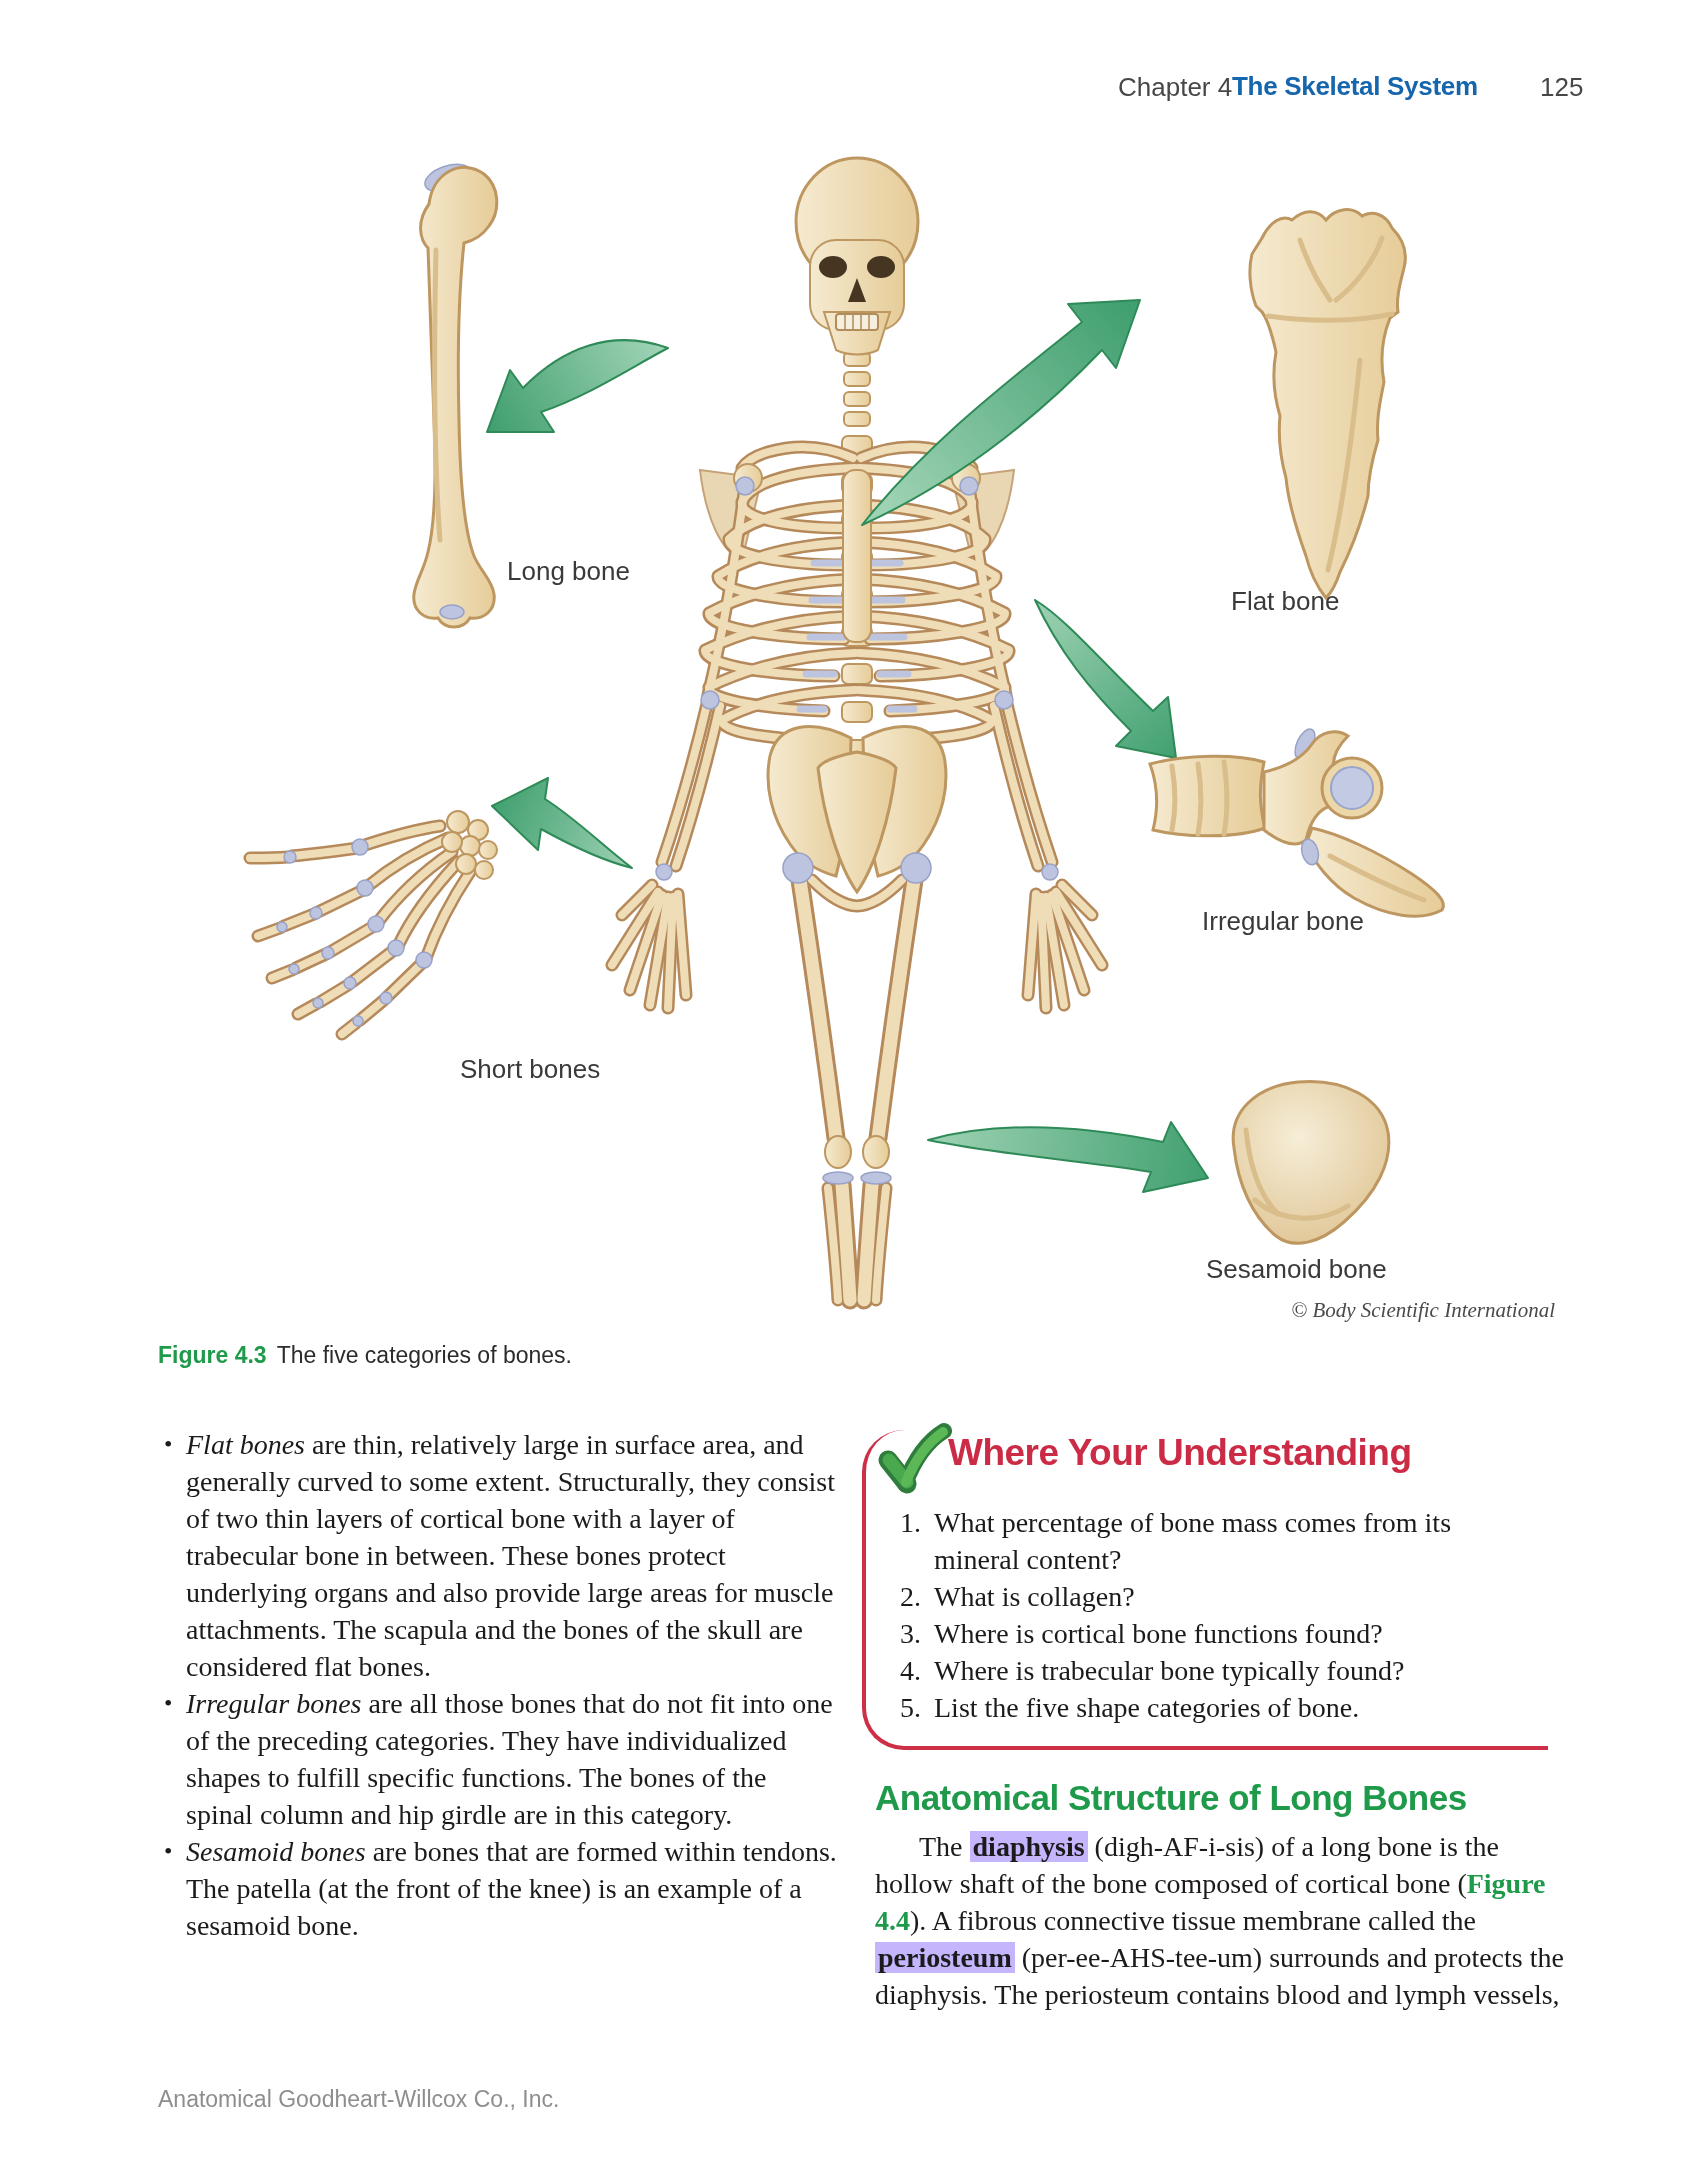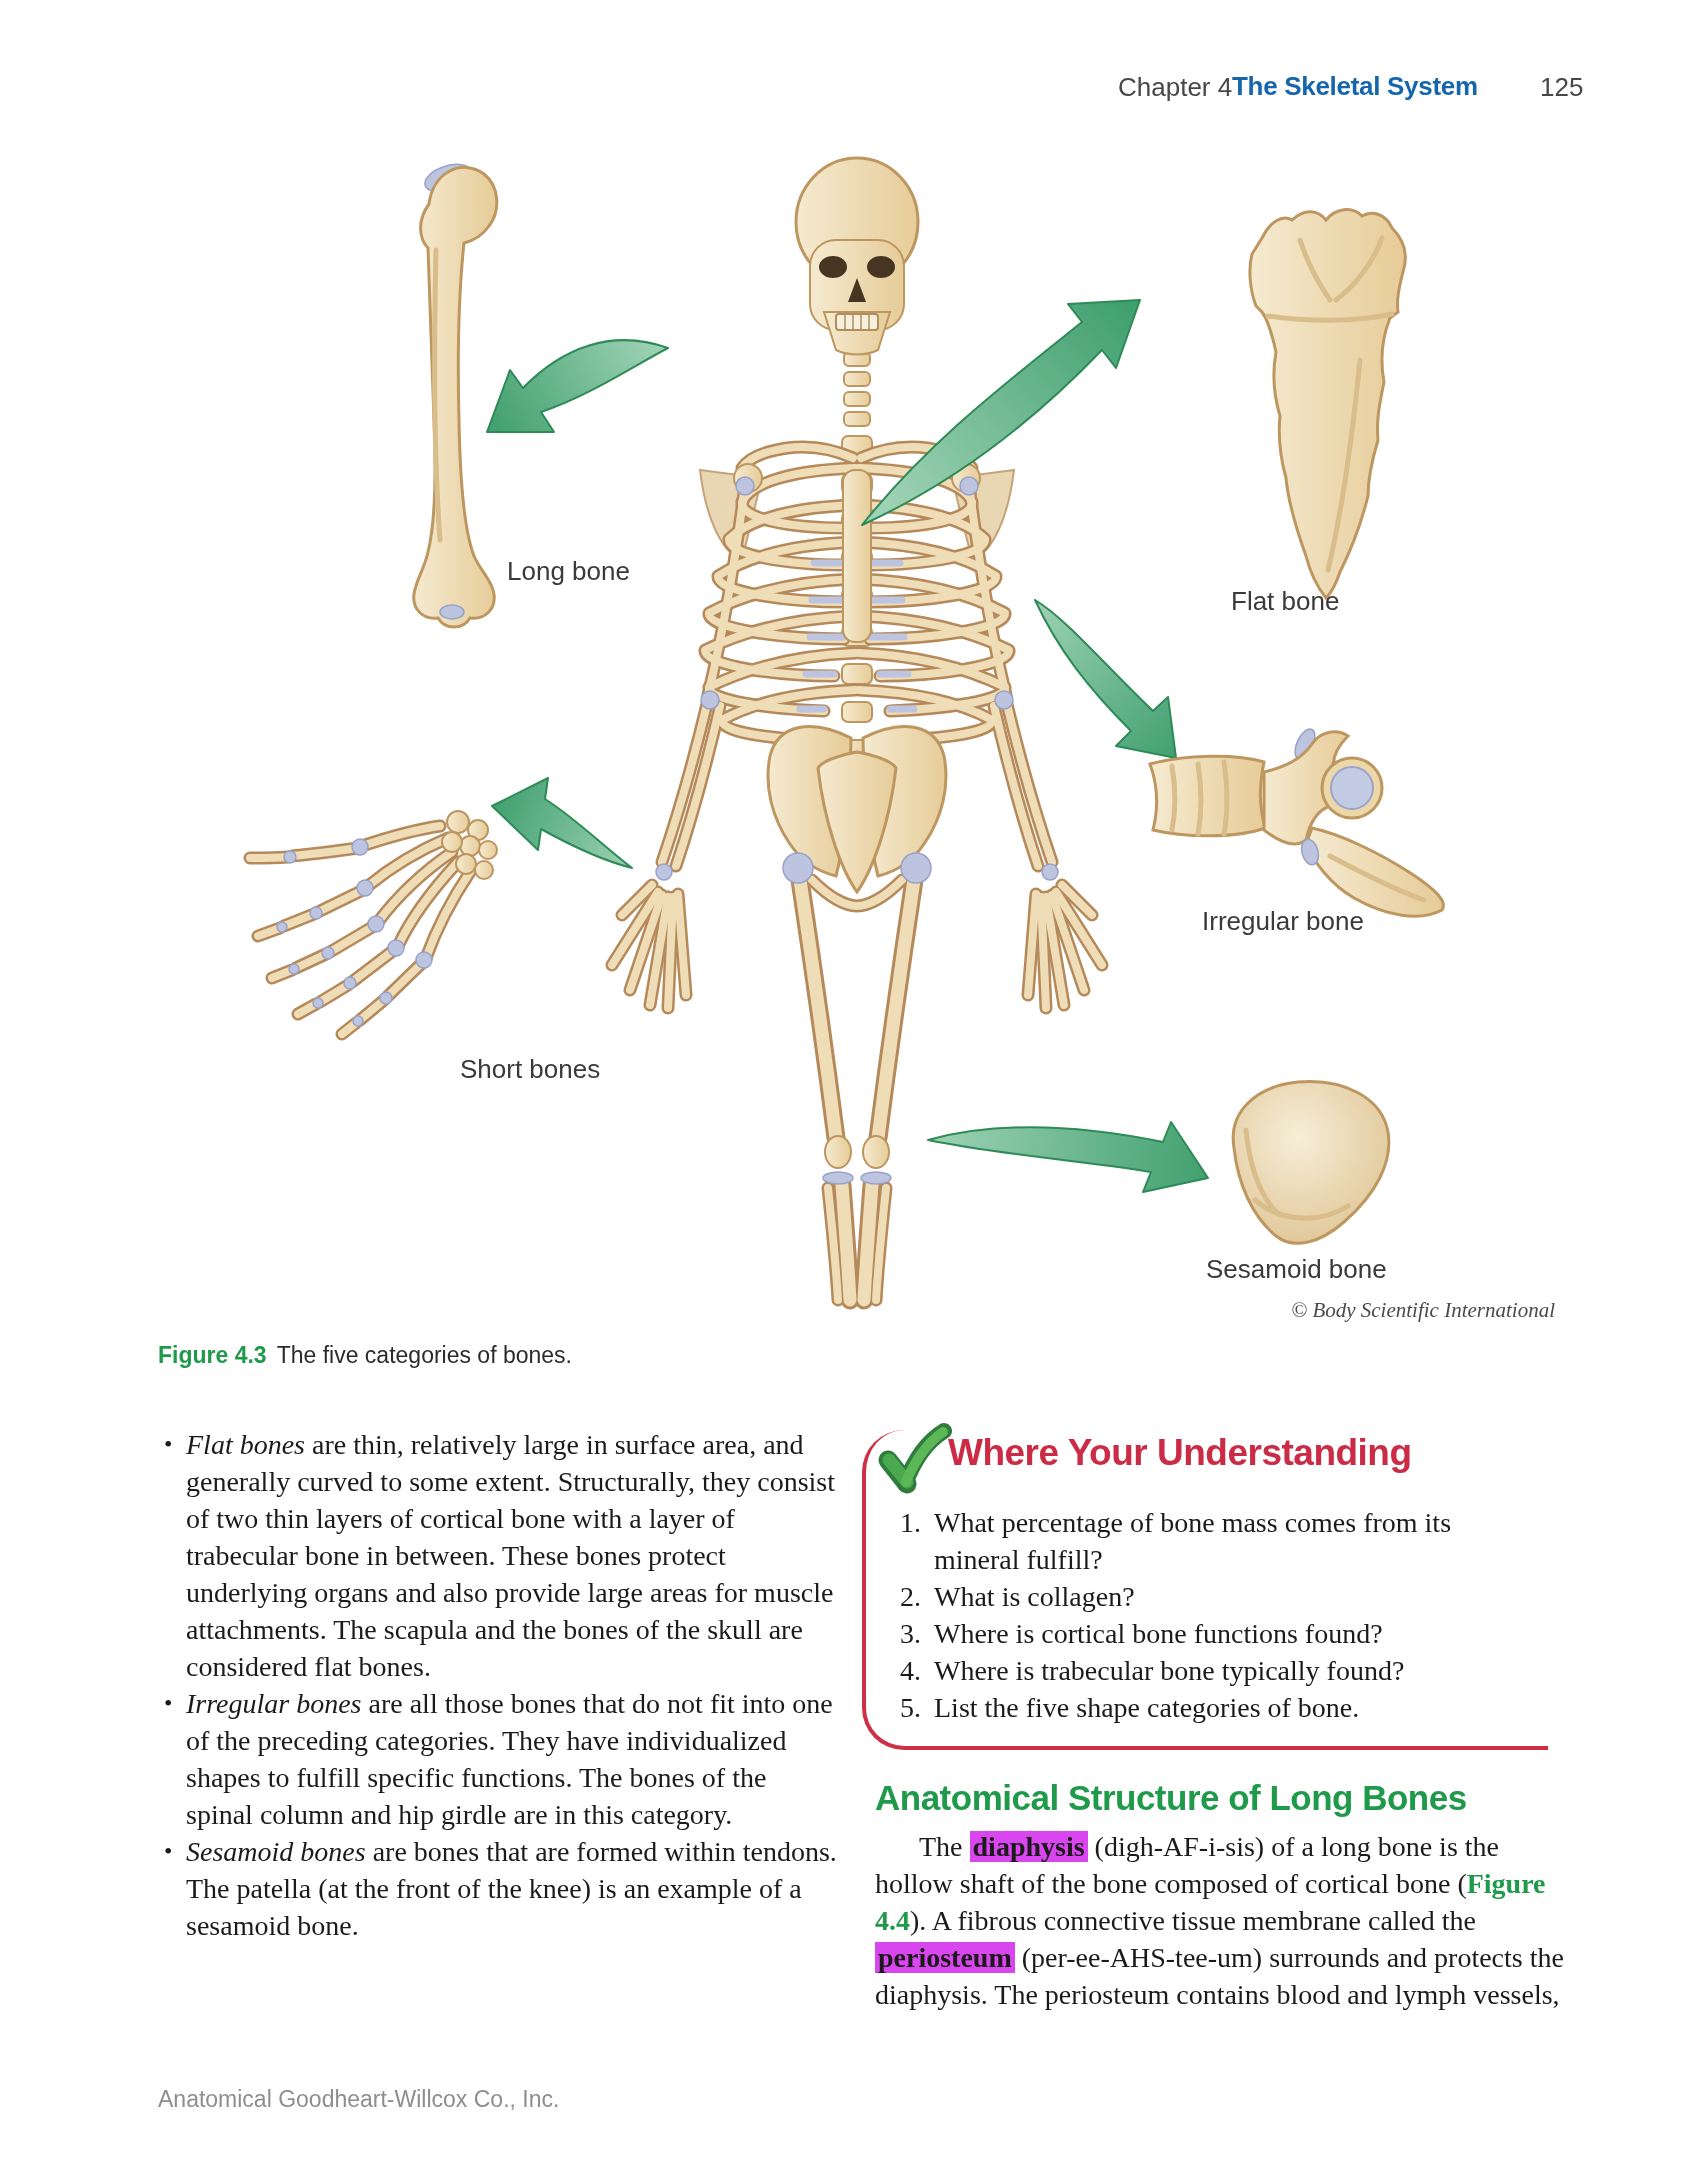--- a/index.html
+++ b/index.html
@@ -54,21 +54,21 @@
   .cyu li { display:flex; }
   .q-num { width:34px; flex:0 0 34px; text-align:left; }
   .q-text { flex:1; }
 
   .sec-head { position:absolute; left:875px; top:1778px; font-size:35px; font-weight:bold; color:#1f9a4b; letter-spacing:-0.5px; white-space:nowrap; }
   .sec-para {
     position:absolute; left:875px; top:1828px; width:706px;
     font-family:"Liberation Serif", serif; font-size:28px; line-height:37px; color:#1d1a1b;
     text-indent:44px;
   }
-  .kt { font-weight:bold; background:#d946ef; padding:0 3px; }
+  .kt { font-weight:bold; background:#c4b5fd; padding:0 3px; }
   .fr { font-weight:bold; color:#1f9a4b; }
 
   .footer { position:absolute; left:158px; top:2086px; font-size:23px; color:#8e8e91; }
 </style>
 </head>
 <body>
 
 <div class="page">
 
   <div class="hdr-chapter">Chapter 4</div>
@@ -353,21 +353,21 @@
     <svg class="cyu-check" width="78" height="72" viewBox="0 0 78 72">
       <path d="M14 38 L33 62" stroke="#2f7c3c" stroke-width="19" stroke-linecap="round" fill="none"></path>
       <path d="M31 62 C40 38 52 20 70 9" stroke="#2f7c3c" stroke-width="16" stroke-linecap="round" fill="none"></path>
       <path d="M15 38 L33 60" stroke="#4aa94f" stroke-width="13" stroke-linecap="round" fill="none"></path>
       <path d="M32 60 C41 38 53 21 69 10" stroke="#5cb857" stroke-width="10" stroke-linecap="round" fill="none"></path>
     </svg>
     <div class="cyu-head">Where Your Understanding</div>
     <ol id="cyu-list">
         <li>
           <span class="q-num">1.</span>
-          <span class="q-text">What percentage of bone mass comes from its mineral fulfill?</span>
+          <span class="q-text">What percentage of bone mass comes from its mineral content?</span>
         </li>
         <li>
           <span class="q-num">2.</span>
           <span class="q-text">What is collagen?</span>
         </li>
         <li>
           <span class="q-num">3.</span>
           <span class="q-text">Where is cortical bone functions found?</span>
         </li>
         <li>

